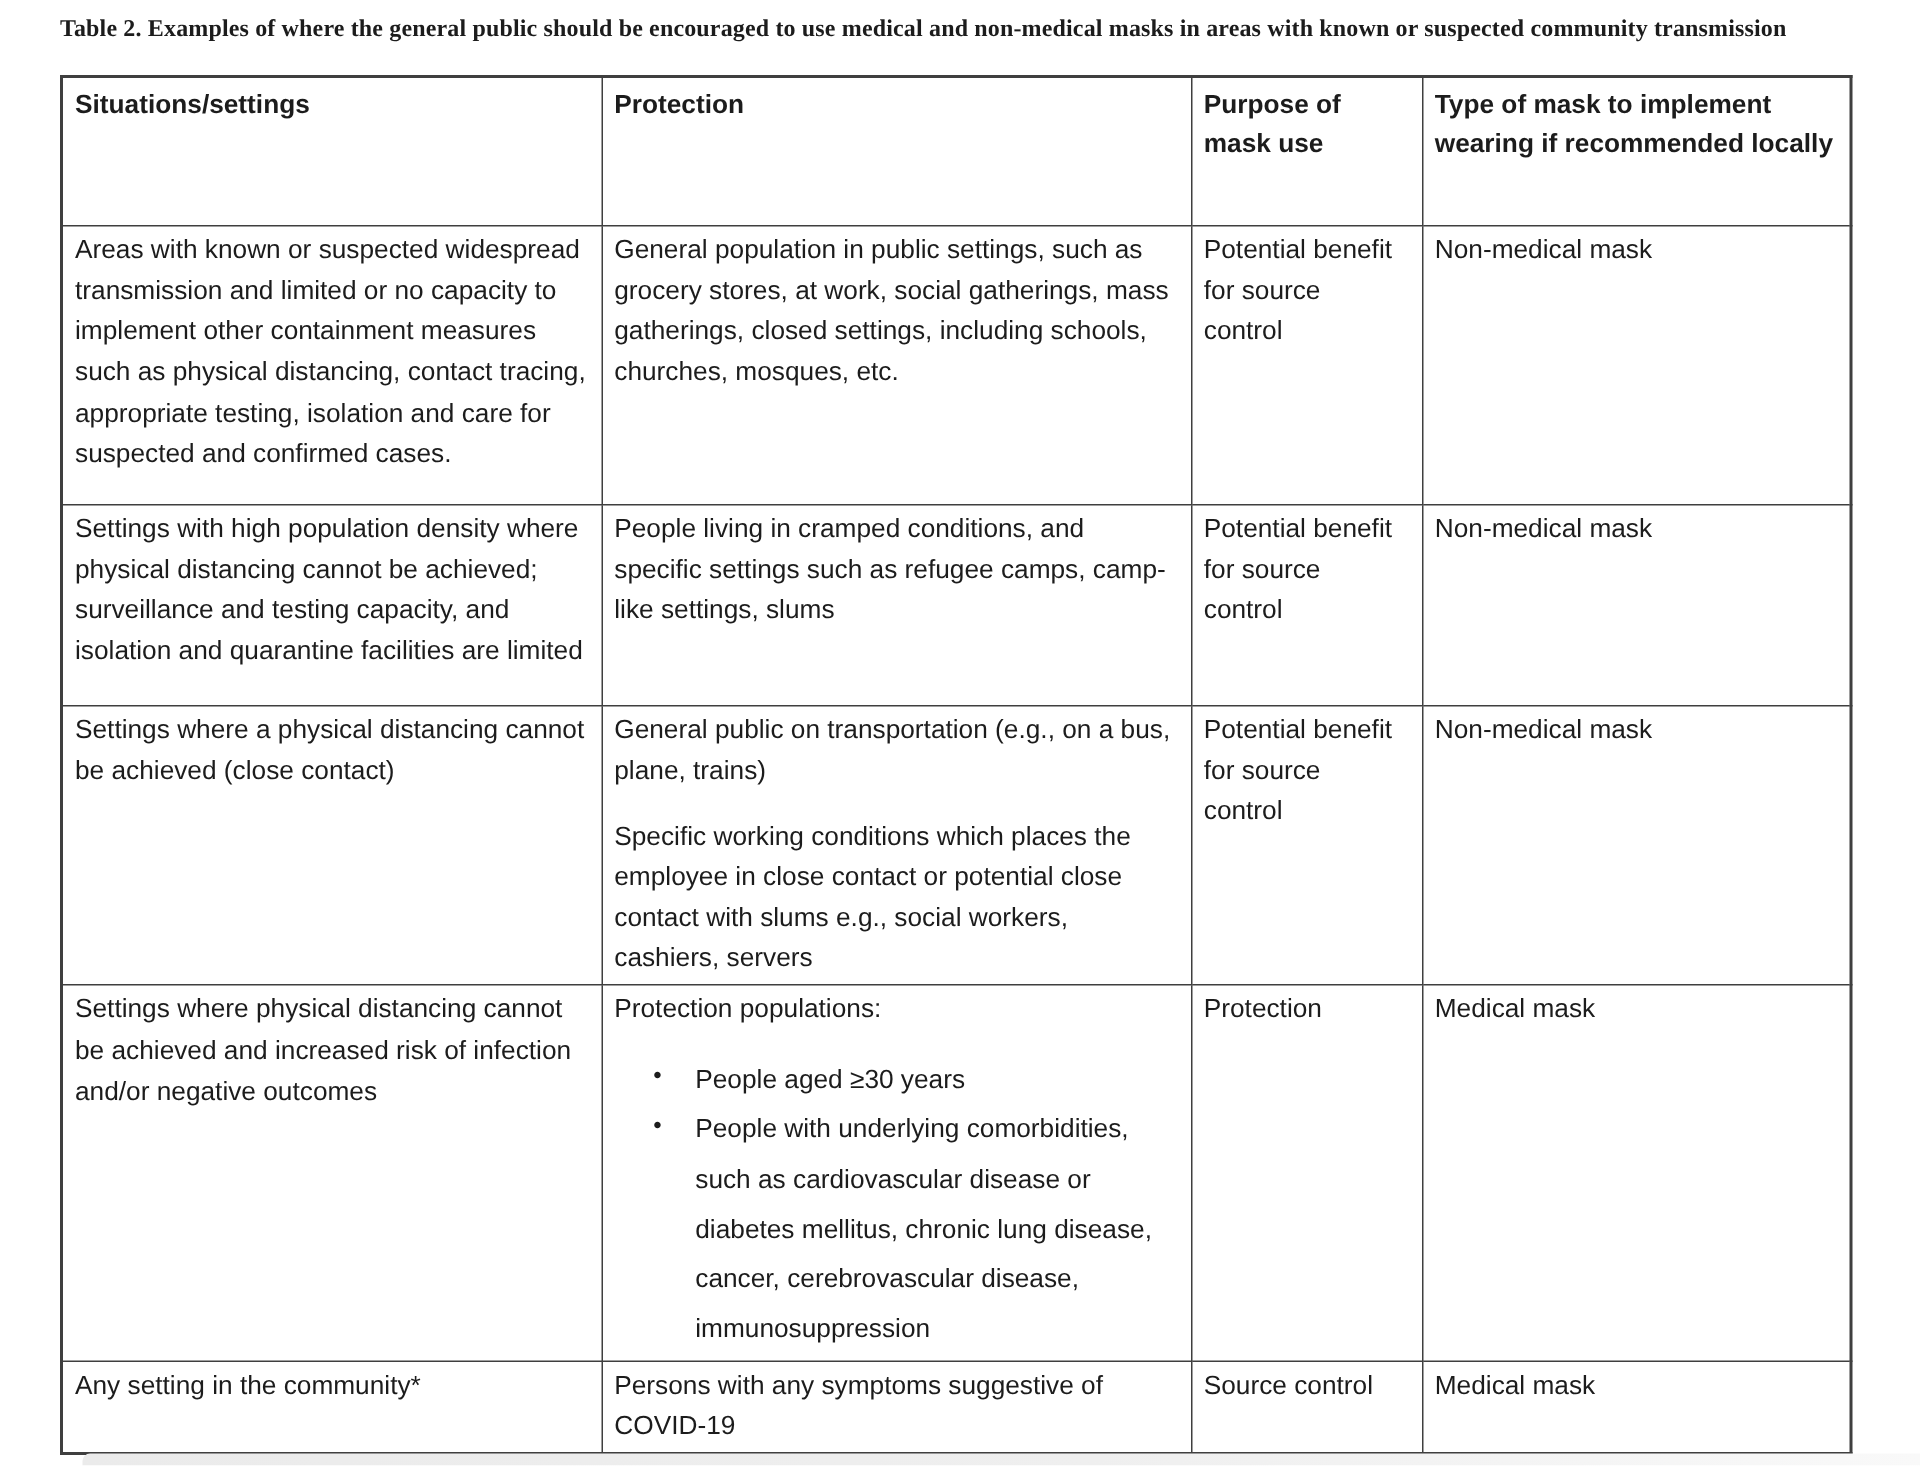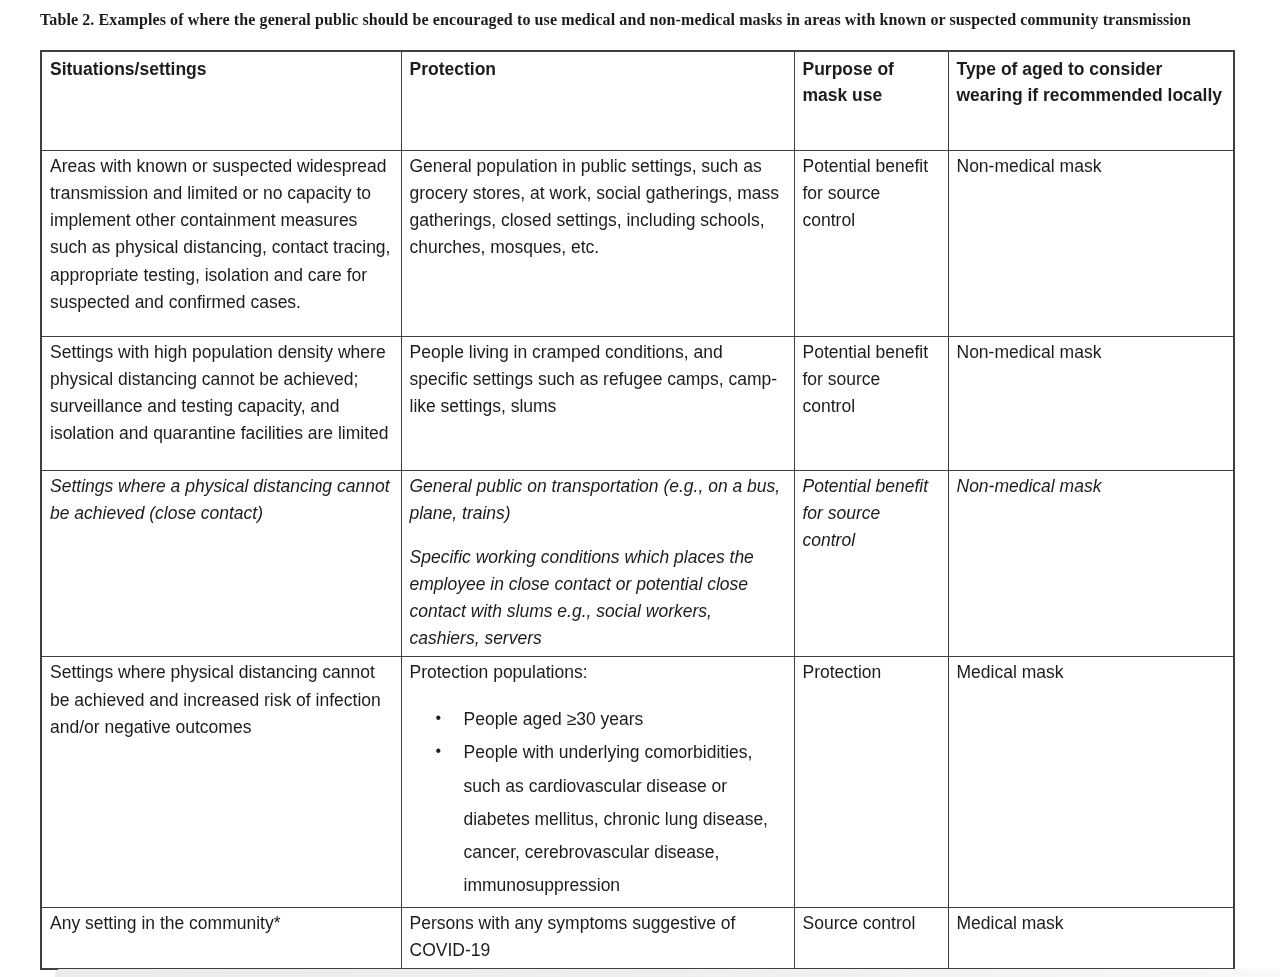--- a/index.html
+++ b/index.html
@@ -42,21 +42,21 @@
   }
   .mask-table td {
     font-size: 17.5px;
     line-height: 1.55;
     padding: 2px 10px 4px 8px;
     margin-left: 17px;
   }
   thead tr          { height: 100px; }
   tr.row-1          { height: 186px; }
   tr.row-2          { height: 134px; }
-  tr.row-3          { height: 172px; font-style: italic; }
+  tr.row-3          { height: 172px; }
   tr.row-4          { height: 228px; }
   tr.row-5          { height: 52px; }
   .mask-table td p  { margin: 0 0 0.95em 0; }
   .mask-table td p:last-child { margin-bottom: 0; }
   .bullet-list { margin-top: 13px; }
   .bullet-row {
     display: flex;
     align-items: flex-start;
     padding-left: 26px;
     line-height: 1.9;
@@ -89,21 +89,21 @@
       <col style="width:360px">
       <col style="width:393px">
       <col style="width:154px">
       <col style="width:286px">
     </colgroup>
     <thead>
       <tr>
         <th>Situations/settings</th>
         <th>Protection</th>
         <th>Purpose of mask use</th>
-        <th>Type of aged to consider wearing if recommended locally</th>
+        <th>Type of mask to implement wearing if recommended locally</th>
       </tr>
     </thead>
     <tbody>
 
       <tr class="row-1">
         <td>Areas with known or suspected widespread transmission and limited or no capacity to implement other containment measures such as physical distancing, contact tracing, appropriate testing, isolation and care for suspected and confirmed cases.</td>
         <td>
           <p>General population in public settings, such as grocery stores, at work, social gatherings, mass gatherings, closed settings, including schools, churches, mosques, etc.</p>
         </td>
         <td>Potential benefit for source control</td>

